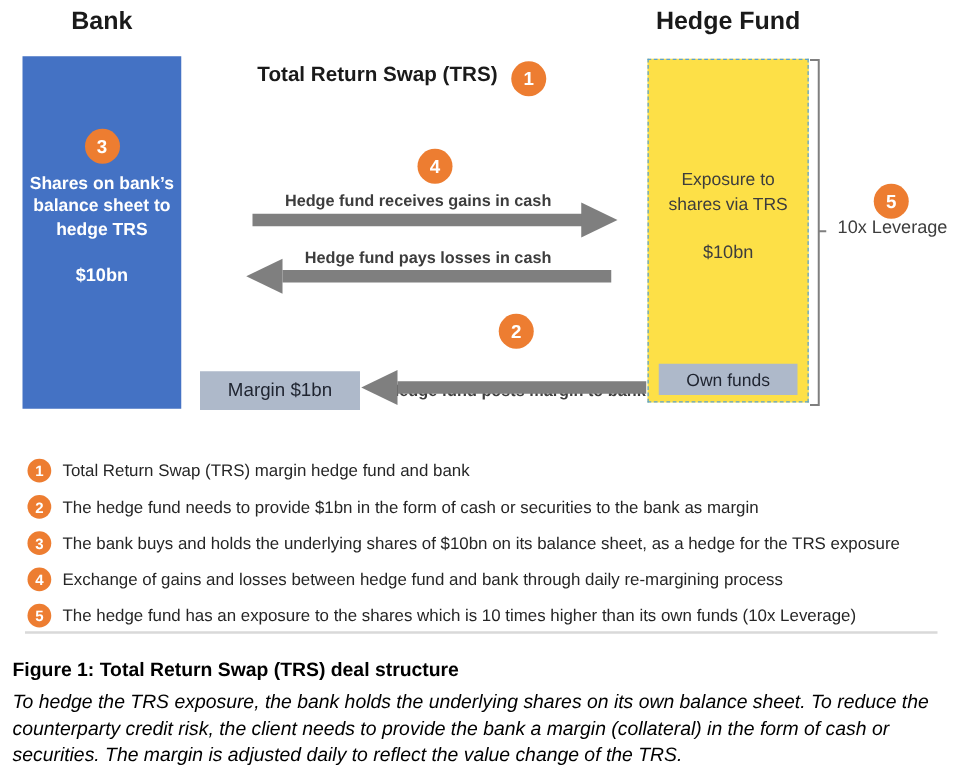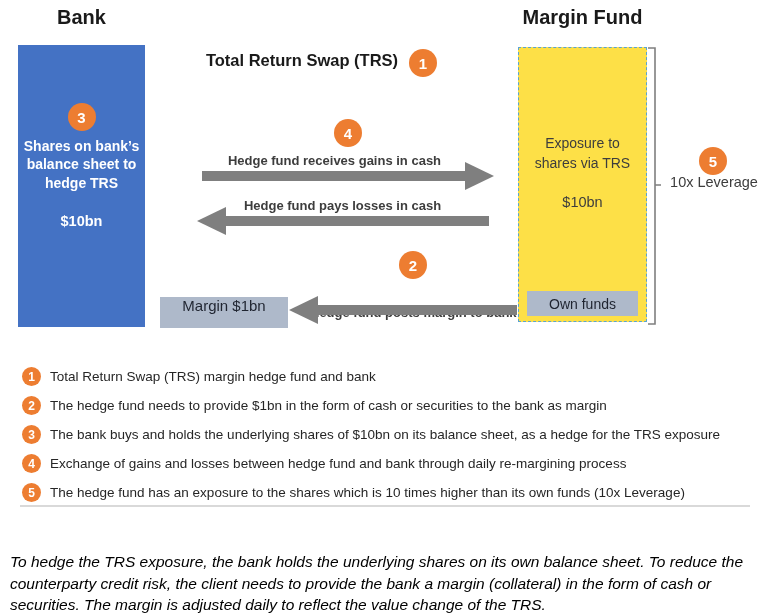--- a/index.html
+++ b/index.html
@@ -79,21 +79,21 @@
     position: absolute; left: 0; top: 0;
     width: 0; height: 0;
     border-top: 14px solid transparent;
     border-bottom: 14px solid transparent;
     border-right: 29px solid var(--arrow-gray);
   }
 
   .margin-box {
     left: 160px; top: 297px; width: 128px; height: 31px;
     background: var(--gray-blue-box);
-    display: flex; align-items: flex-start; justify-content: center;
+    display: flex; align-items: center; justify-content: center;
     font-size: 15px; color: #1f2430;
   }
 
   .exposure-box {
     left: 518px; top: 47px; width: 129px; height: 275px;
     border: 1.5px dashed var(--dashed-border-blue);
     background: #fde047;
   }
   .exposure-text {
     left: 0; top: 85px; width: 100%;
@@ -184,21 +184,21 @@
   <div class="abs arrow-label" style="left:310px; top:281px; width:200px;margin-top:24px;">Hedge fund posts margin to bank</div>
   <div class="abs arrow" style="left:289px; top:296px; width:228px;">
     <div class="head-left"></div>
     <div class="shaft" style="left:29px; width:199px;"></div>
   </div>
 
   <div class="abs margin-box">
     <span>Margin $1bn</span>
   </div>
 
-  <div class="abs entity-title" style="left:518px; top:6px; width:129px;">Margin Fund</div>
+  <div class="abs entity-title" style="left:518px; top:6px; width:129px;">Hedge Fund</div>
 
   <div class="abs exposure-box">
     <div class="abs exposure-text">Exposure to shares via TRS</div>
     <div class="abs exposure-amount">$10bn</div>
     <div class="abs own-funds-box">
       <span>Own funds</span>
     </div>
   </div>
 
   <svg class="abs" style="left:646px; top:46px;" width="18" height="280" viewBox="0 0 18 280">
@@ -225,15 +225,16 @@
       <div class="legend-text">Exchange of gains and losses between hedge fund and bank through daily re-margining process</div>
     </div>
     <div class="legend-row">
       <div class="legend-badge">5</div>
       <div class="legend-text">The hedge fund has an exposure to the shares which is 10 times higher than its own funds (10x Leverage)</div>
     </div>
   </div>
 
   <div class="abs divider"></div>
 
+  <div class="abs caption-title">Figure 1: Total Return Swap (TRS) deal structure</div>
   <div class="abs caption-body">To hedge the TRS exposure, the bank holds the underlying shares on its own balance sheet. To reduce the counterparty credit risk, the client needs to provide the bank a margin (collateral) in the form of cash or securities. The margin is adjusted daily to reflect the value change of the TRS.</div>
 
 </div>
 
 </body></html>

